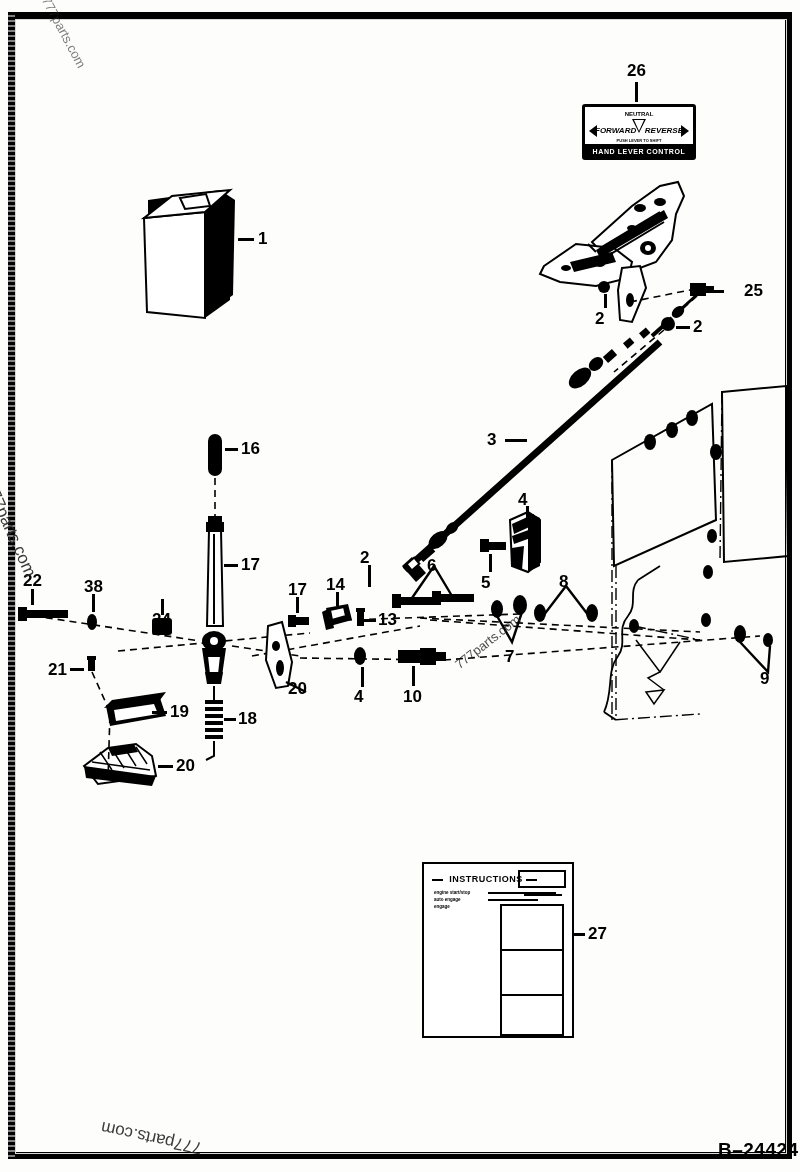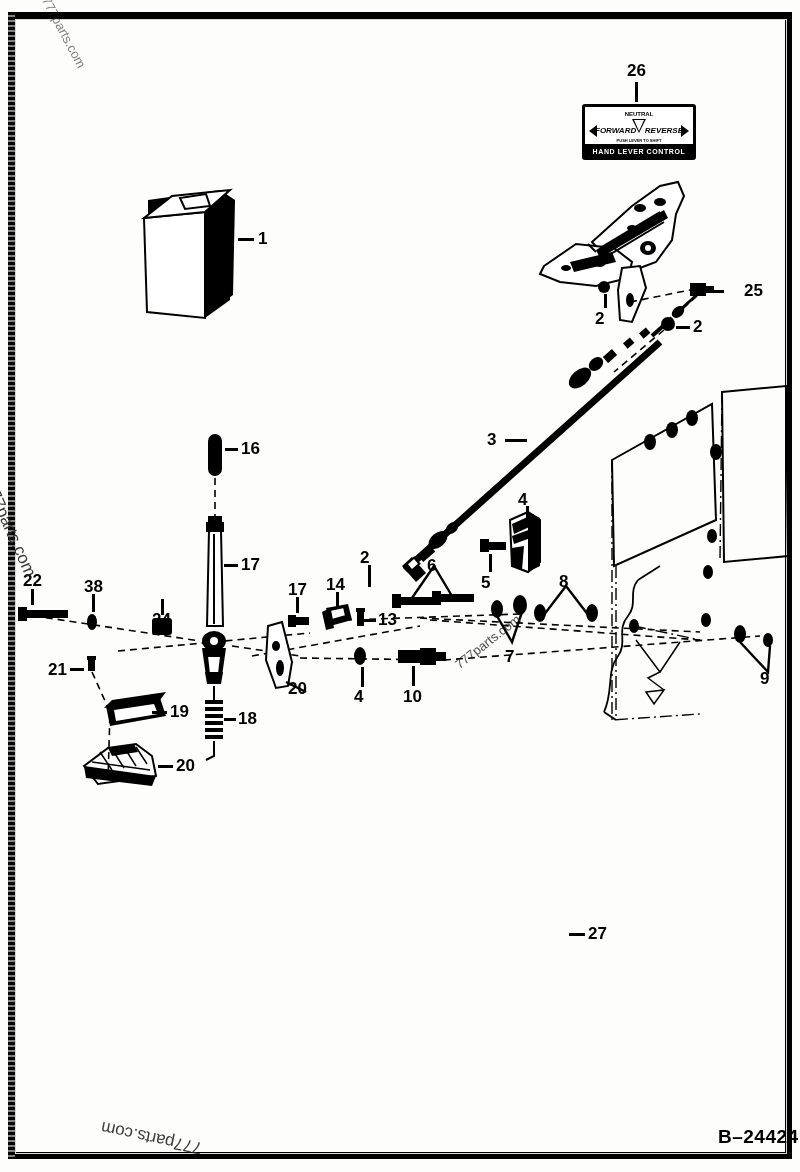--- a/index.html
+++ b/index.html
@@ -48,20 +48,21 @@
     line-height: 1;
     white-space: nowrap;
   }
   .partno {
     position: absolute;
     font-family: "Liberation Sans", sans-serif;
     font-weight: bold;
     font-size: 19px;
     letter-spacing: .5px;
     color: #000;
+    margin-top: 13px;
   }
   .wm {
     position: absolute;
     font-family: "Liberation Sans", sans-serif;
     font-size: 17px;
     color: #2b2b2b;
     white-space: nowrap;
     opacity: .92;
     pointer-events: none;
   }
@@ -561,20 +562,38 @@
     <div class="arrowL"></div>
     <div class="arrowR"></div>
     <div class="fwd">FORWARD</div>
     <div class="rev">REVERSE</div>
     <div class="subline">PUSH LEVER TO SHIFT</div>
     <div class="band">
       <span>HAND LEVER CONTROL</span>
     </div>
   </div>
 
+  <div class="decal27">
+    <div class="hdr-rule-l"></div>
+    <div class="hdr">INSTRUCTIONS</div>
+    <div class="hdr-rule-r"></div>
+    <div class="corner-box"></div>
+
+    <div class="txtline" style="top:26px;">engine start/stop</div>
+    <div class="txtline" style="top:33px;">auto engage</div>
+    <div class="txtline" style="top:40px;">engage</div>
+
+    <div class="rule" style="left:64px;  top:28px; width:68px;"></div>
+    <div class="rule" style="left:64px;  top:35px; width:50px;"></div>
+    <div class="rule" style="left:100px; top:30px; width:38px;"></div>
+
+    <div class="box b1"></div>
+    <div class="box b2"></div>
+    <div class="box b3"></div>
+  </div>
 
   <div class="partno" style="left:718px; top:1126px;">B–24424</div>
 
   <div class="wm" style="left:-2px; top:478px; transform:rotate(66deg); transform-origin:left top;">777parts.com</div>
 
   <div class="wm wm-small" style="left:452px; top:660px; transform:rotate(-38deg); transform-origin:left top;">777parts.com</div>
 
   <div class="wm" style="left:200px; top:1158px; transform:rotate(192deg); transform-origin:left top;">777parts.com</div>
 
   <div class="wm wm-small" style="left:52px; top:-6px; transform:rotate(62deg); transform-origin:left top; opacity:.6;">777parts.com</div>

